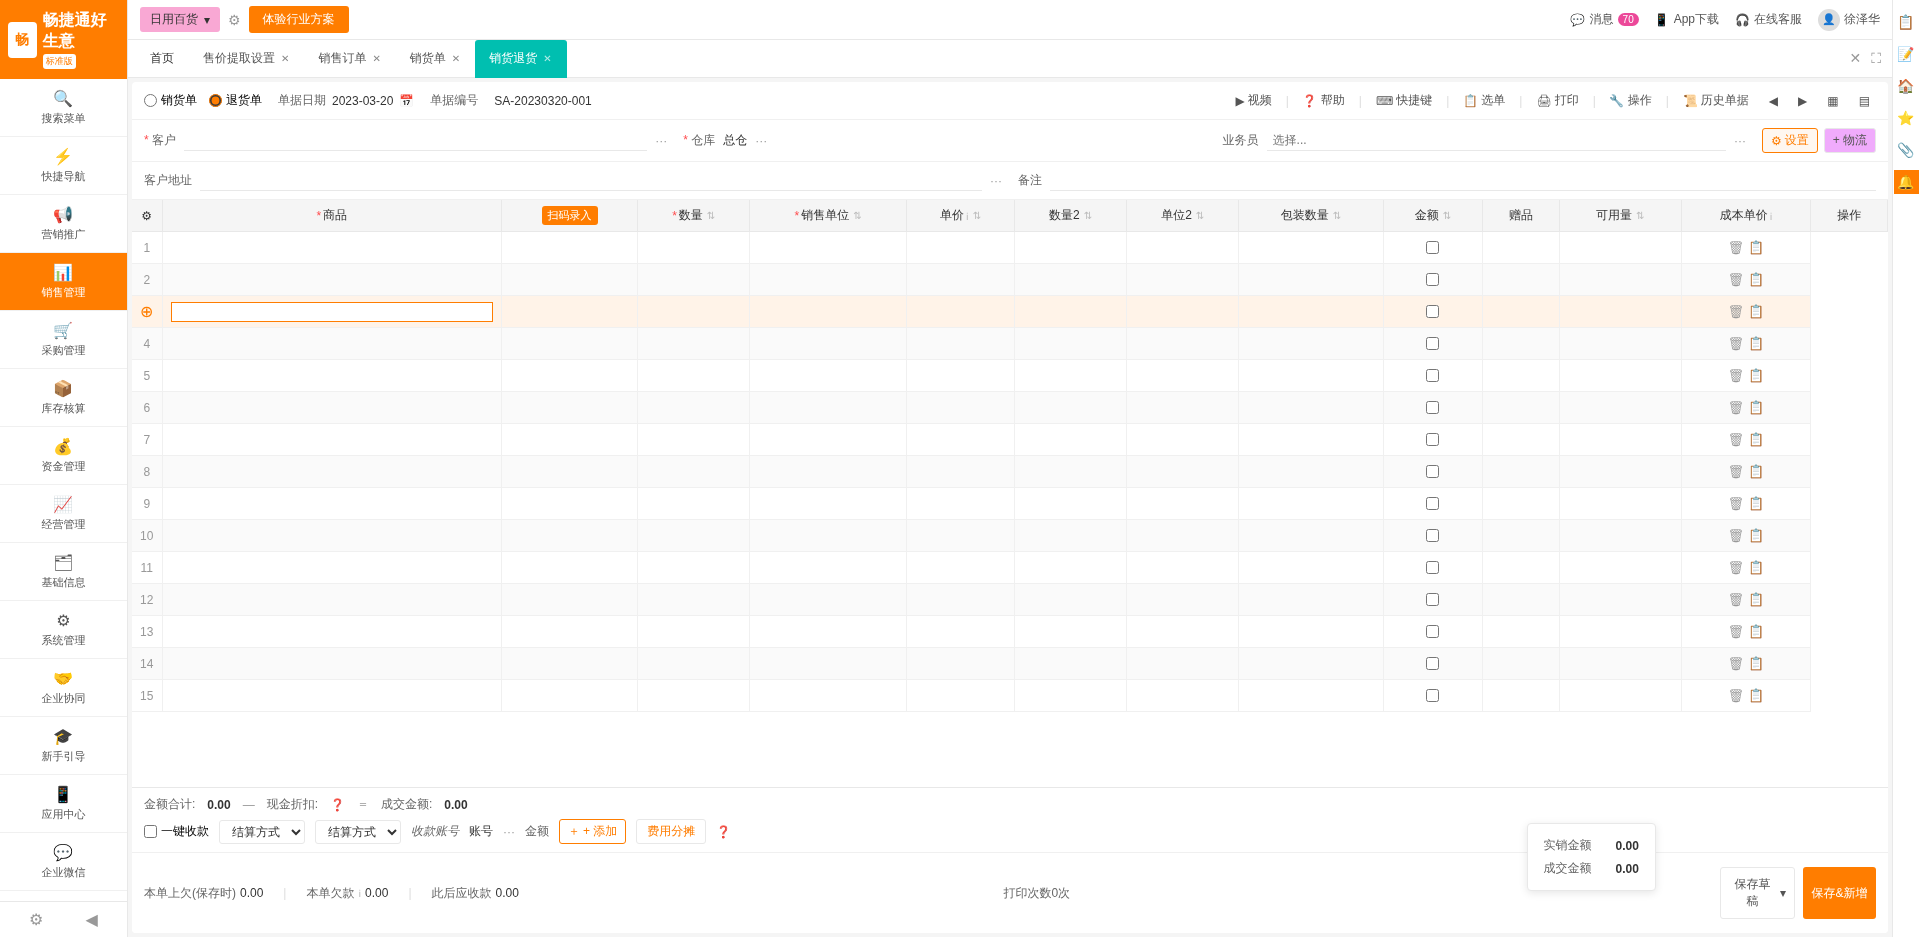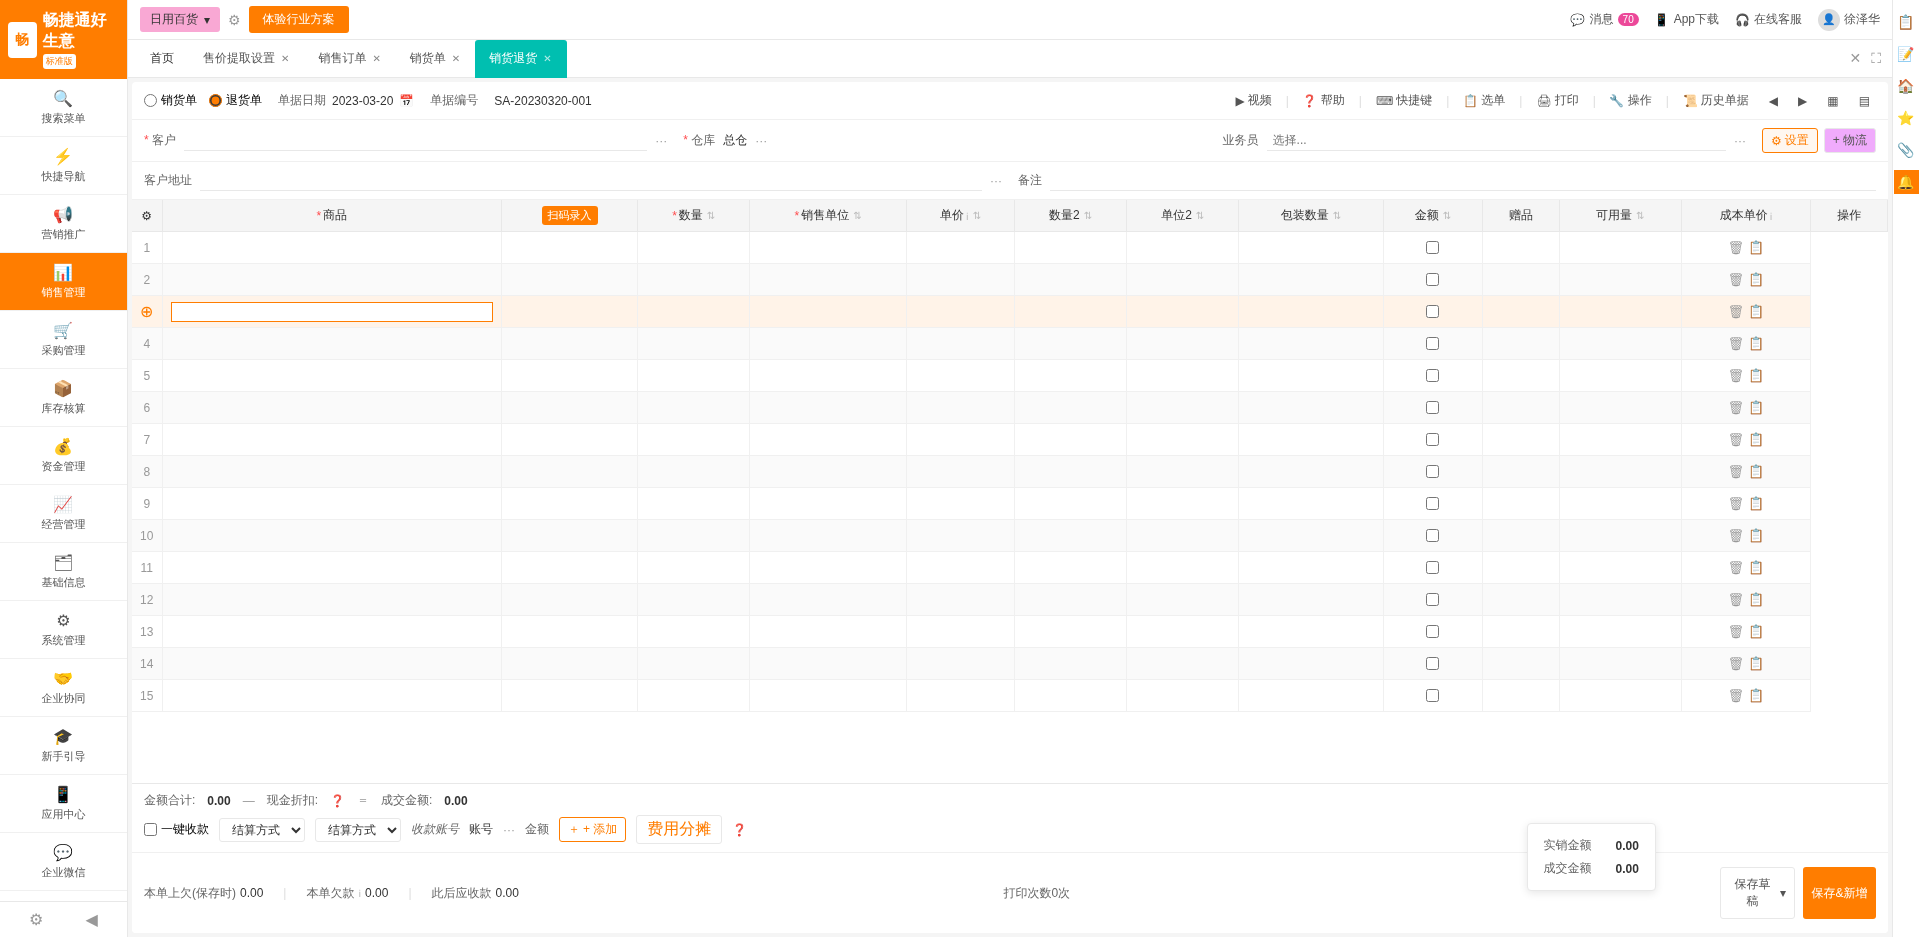--- a/index.html
+++ b/index.html
@@ -93,21 +93,21 @@
     
     .bottom-form { padding: 8px 12px; border-top: 1px solid #e8e8e8; background: #fff; }
     .amount-row { display: flex; align-items: center; gap: 12px; }
     .amount-label { color: #666; }
     .amount-value { color: #333; font-weight: bold; }
     .minus-icon { color: #999; }
     .bottom-payment { display: flex; align-items: center; gap: 10px; margin-top: 6px; flex-wrap: wrap; }
     .checkbox-label { display: flex; align-items: center; gap: 4px; cursor: pointer; }
     .payment-select { border: 1px solid #e8e8e8; padding: 3px 8px; border-radius: 3px; color: #333; background: #fff; }
     .add-btn { background: #fff; border: 1px solid #ff7d00; color: #ff7d00; padding: 3px 8px; border-radius: 3px; cursor: pointer; display: flex; align-items: center; gap: 3px; }
-    .split-btn { background: #fff; border: 1px solid #e8e8e8; padding: 3px 10px; border-radius: 3px; cursor: pointer; color: #ff7d00; font-size: 16px; }
+    .split-btn { background: #fff; border: 1px solid #e8e8e8; padding: 3px 10px; border-radius: 3px; cursor: pointer; color: #ff7d00; font-size: 12px; }
     .help-icon { color: #999; cursor: pointer; }
 
     
     .bottom-stats { padding: 6px 12px; border-top: 1px solid #f0f0f0; display: flex; align-items: center; gap: 20px; background: #fff; }
     .stat-item { color: #666; display: flex; align-items: center; gap: 4px; }
     .stat-value { color: #333; }
     .print-btn { margin-left: auto; color: #666; cursor: pointer; font-size: 11px; }
     .save-draft-btn { flex: 1; border: 1px solid #e8e8e8; background: #fff; padding: 8px; border-radius: 3px; cursor: pointer; color: #555; display: flex; align-items: center; justify-content: center; gap: 4px; }
     .save-new-btn { flex: 1; background: #ff7d00; color: #fff; border: none; padding: 8px; border-radius: 3px; cursor: pointer; display: flex; align-items: center; justify-content: center; gap: 4px; }
 

